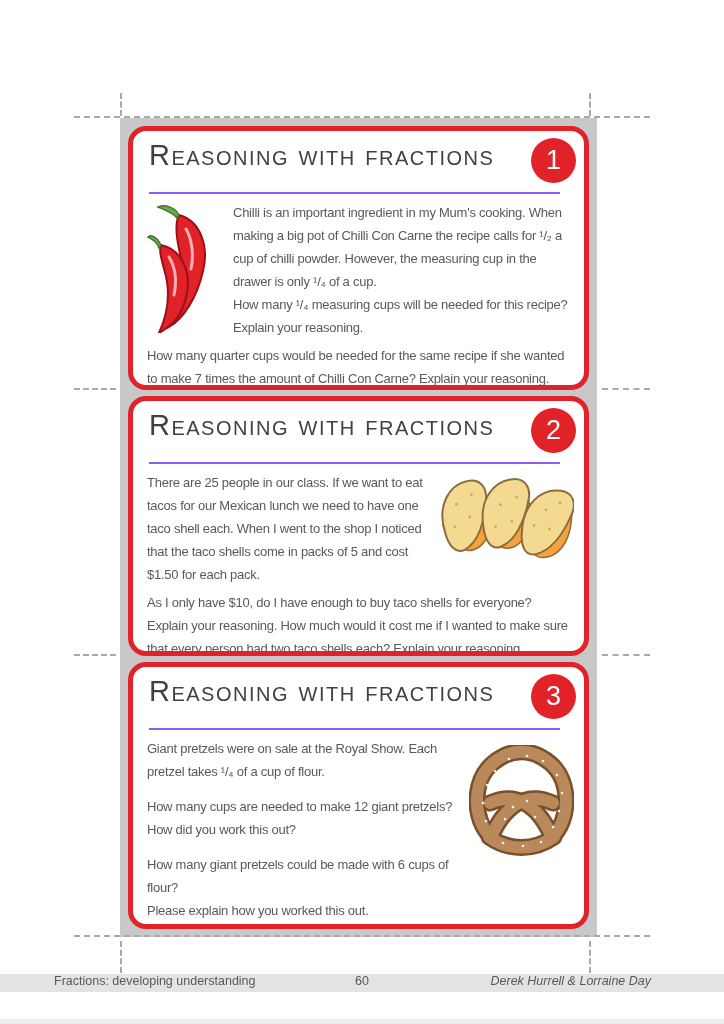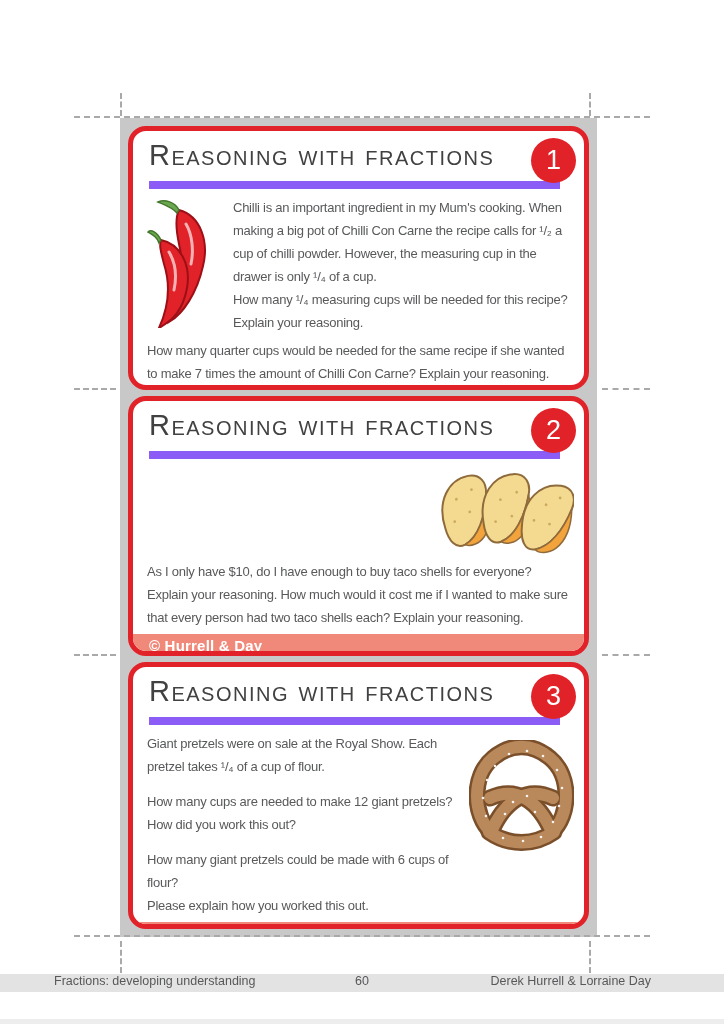--- a/index.html
+++ b/index.html
@@ -28,21 +28,21 @@
     display:flex; flex-direction:column; gap:6px; z-index:2;
   }
   .card {
     position:relative; background:#ffffff; border:5px solid #e12228;
     border-radius:18px; box-sizing:border-box; display:flex; flex-direction:column;
     overflow:hidden;
   }
   .card-1 { height:264px; } .card-2 { height:260px; } .card-3 { flex:1; }
 
   .card-header {
-    margin:9px 24px 0 16px; border-bottom:8px solid #8b5cf6; padding-bottom:9px;
+    margin:9px 24px 0 16px; border-bottom:2px solid #8b5cf6; padding-bottom:20px;
   }
   .card-title {
     margin:0; font-variant:small-caps; font-weight:400; font-size:29px;
     letter-spacing:1.5px; color:#414042; line-height:1.1; white-space:nowrap;
   }
   .badge {
     position:absolute; top:7px; right:8px; width:45px; height:45px;
     border-radius:50%; background:#e12228; color:#ffffff; font-size:27px;
     display:flex; align-items:center; justify-content:center; z-index:2;
   }
@@ -63,21 +63,21 @@
   }
 
   
   .page-footer {
     position:absolute; left:0; right:0; top:974px; height:18px; background:#e4e3e3;
     display:flex; align-items:center; font-size:12.5px; color:#57585a;
     padding:0 73px 4px 54px; box-sizing:border-box; z-index:2;
   }
   .pf-left  { flex:0 0 auto; }
   .pf-num   { position:absolute; left:50%; transform:translateX(-50%); }
-  .pf-right { margin-left:auto; }
+  .pf-right { margin-left:auto;font-style:italic; }
   .page-edge { position:absolute; left:0; right:0; bottom:0; height:5px; background:#ededed; }
 </style>
 </head>
 <body>
 
 <div class="page">
 
   <div class="cm-h cm-top"></div>
   <div class="cm-h cm-m1l"></div>
   <div class="cm-h cm-m1r"></div>
@@ -137,20 +137,21 @@
           </g>
           <g transform="translate(80,8) rotate(14 35 46)">
             <path d="M10,58 C4,30 18,10 38,8 C50,7 56,16 54,28 C51,50 42,70 28,76 C18,80 12,70 10,58 Z" fill="#f4da90" stroke="#8f6b3c" stroke-width="2"></path>
             <path d="M28,76 C42,70 51,50 54,28 C58,46 56,60 48,70 C42,77 33,79 28,76 Z" fill="#f2a33c" stroke="#8f6b3c" stroke-width="1.5"></path>
             <circle cx="28" cy="30" r="1.4" fill="#cbaa5e"></circle>
               <circle cx="36" cy="48" r="1.4" fill="#cbaa5e"></circle>
             <circle cx="20" cy="48" r="1.4" fill="#cbaa5e"></circle>
               <circle cx="40" cy="20" r="1.4" fill="#cbaa5e"></circle>
           </g>
         </svg>
+        <p class="para">There are 25 people in our class. If we want to eat tacos for our Mexican lunch we need to have one taco shell each. When I went to the shop I noticed that the taco shells come in packs of 5 and cost $1.50 for each pack.</p>
         <p class="para full">As I only have $10, do I have enough to buy taco shells for everyone? Explain your reasoning. How much would it cost me if I wanted to make sure that every person had two taco shells each? Explain your reasoning.</p>
       </div>
       <footer class="card-footer">© Hurrell &amp; Day</footer>
     </section>
 
     <section class="card card-3">
       <div class="badge">3</div>
       <header class="card-header">
         <h2 class="card-title">Reasoning with fractions</h2>
       </header>

